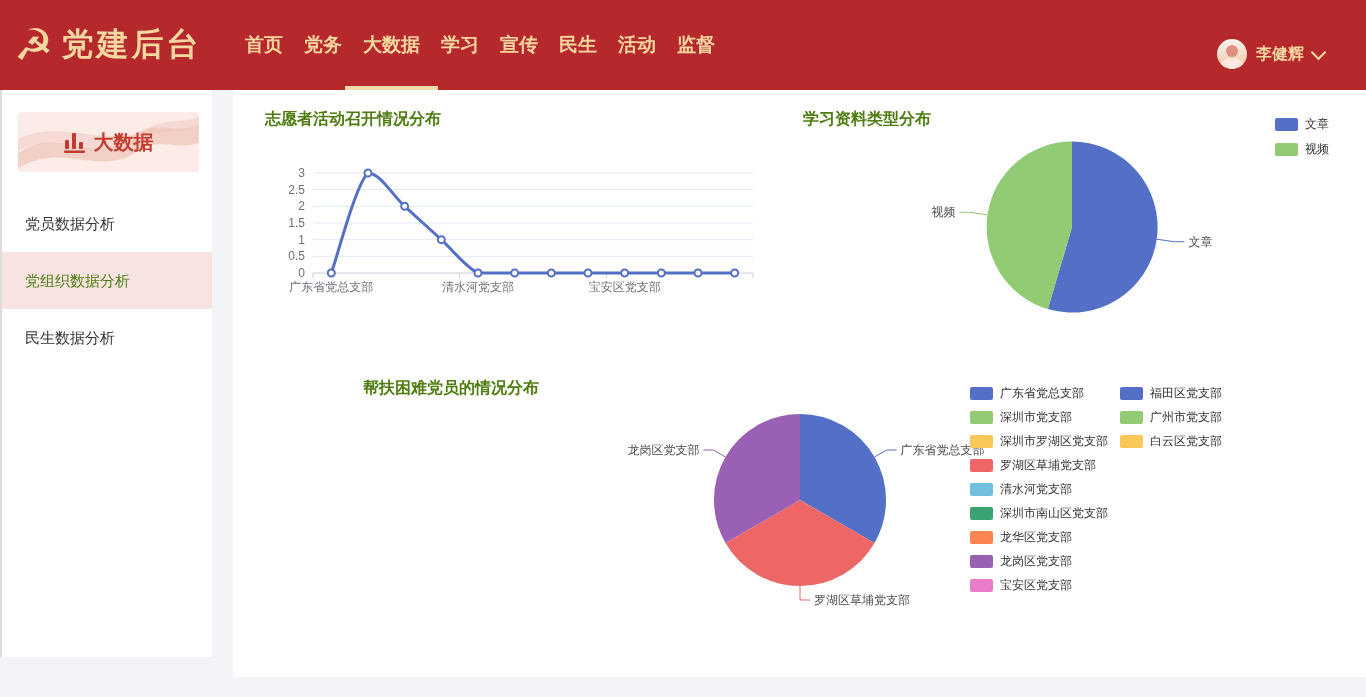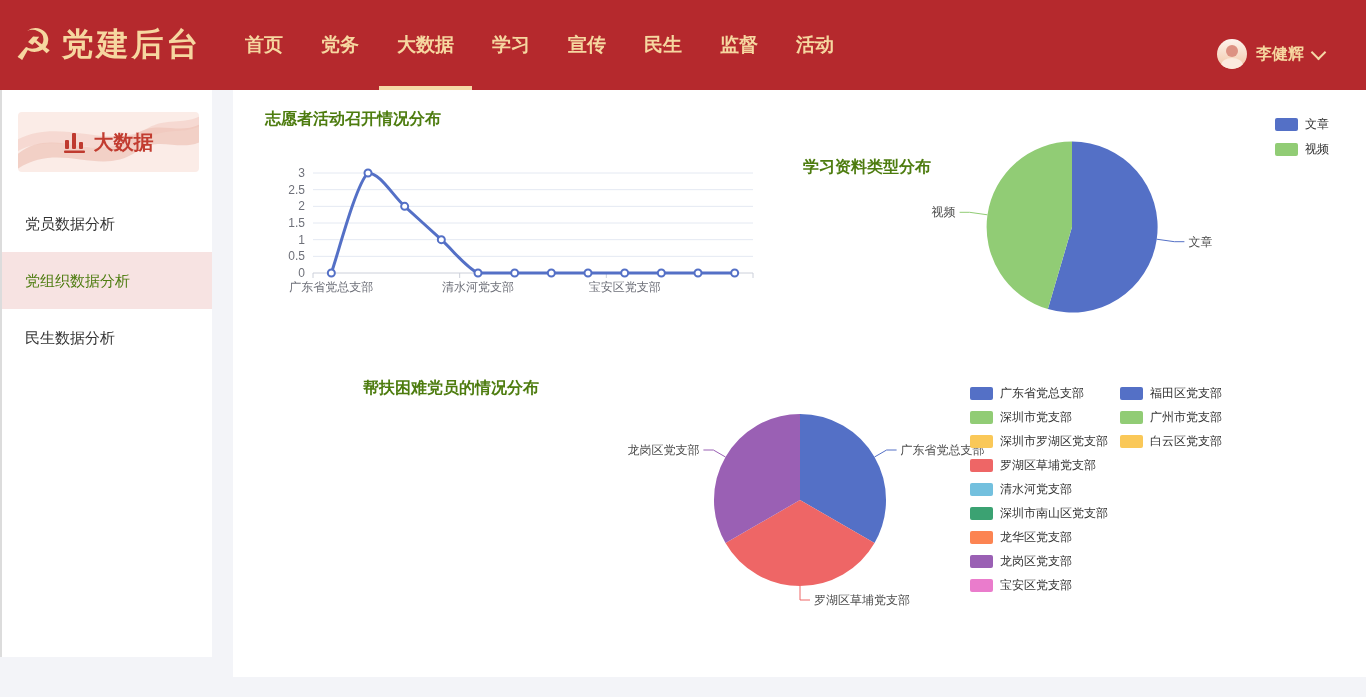--- a/index.html
+++ b/index.html
@@ -4,21 +4,21 @@
 <style>
   html,body{margin:0;padding:0;}
   .page{position:relative;width:1366px;height:697px;background:#f3f4f8;overflow:hidden;
         font-family:"Liberation Sans","DejaVu Sans",sans-serif;}
 
   
   .top-header{position:absolute;left:0;top:0;width:1366px;height:90px;background:#b5292d;}
   .logo{position:absolute;left:14px;top:0;height:90px;display:flex;align-items:center;gap:8px;color:#f6d7a0;}
   .logo-icon{font-size:44px;line-height:1;}
   .logo-text{font-size:32px;font-weight:bold;letter-spacing:3px;}
-  .main-nav{position:absolute;left:240px;top:0;height:90px;display:flex;gap:28px;}
+  .main-nav{position:absolute;left:240px;top:0;height:90px;display:flex;gap:11px;}
   .nav-item{position:relative;display:flex;align-items:center;height:90px;padding:0 5px;
             color:#f6d7a0;font-size:19px;font-weight:bold;cursor:pointer;white-space:nowrap;}
   .nav-item.active::after{content:"";position:absolute;left:-13px;right:-13px;bottom:0;height:4px;background:#f5d9a7;}
   .user-area{position:absolute;right:42px;top:0;height:108px;display:flex;align-items:center;gap:9px;cursor:pointer;}
   .avatar{width:30px;height:30px;border-radius:50%;background:linear-gradient(180deg,#fdf4ee 0%,#f2c5a5 100%);
           position:relative;overflow:hidden;}
   .avatar .head{position:absolute;left:9px;top:6px;width:12px;height:12px;border-radius:50%;background:#dd9182;}
   .avatar .body{position:absolute;left:4px;top:19px;width:22px;height:14px;border-radius:50% 50% 0 0;background:#fbeade;}
   .user-name{color:#f6d7a0;font-size:16px;font-weight:bold;}
   .chevron{width:9px;height:9px;border-right:2px solid #f5d9a7;border-bottom:2px solid #f5d9a7;
@@ -33,21 +33,21 @@
   .banner-label{position:relative;font-size:20px;font-weight:bold;color:#c23c30;}
   .banner-icon{position:relative;width:22px;height:22px;}
   .side-menu{position:absolute;left:0;top:105px;width:100%;}
   .menu-item{height:57px;line-height:57px;padding-left:23px;font-size:15px;color:#333;cursor:pointer;}
   .menu-item.active{background:#f7e3e2;color:#4d7c0f;}
 
   
   .main-panel{position:absolute;left:233px;top:90px;width:1133px;height:587px;background:#fff;}
   .chart-title{position:absolute;font-size:16px;font-weight:bold;color:#4d7c0f;white-space:nowrap;}
   #line-title{left:32px;top:19px;}
-  #pie1-title{left:570px;top:19px;margin-top:48px;}
+  #pie1-title{left:570px;top:19px;}
   #pie2-title{left:130px;top:288px;}
   #line-svg{position:absolute;left:20px;top:60px;}
   #pie1-svg{position:absolute;left:677px;top:20px;}
   #pie2-svg{position:absolute;left:327px;top:310px;}
   .axis-txt{font-size:12px;fill:#6e7079;}
   .pie-txt{font-size:12px;fill:#4c4c4c;}
 
   
   .legend{position:absolute;}
   #pie1-legend{left:1042px;top:27px;display:flex;flex-direction:column;}
@@ -67,22 +67,22 @@
       <span class="logo-icon">☭</span>
       <span class="logo-text">党建后台</span>
     </div>
     <div class="main-nav">
         <div class="nav-item">首页</div>
         <div class="nav-item">党务</div>
         <div class="nav-item active">大数据</div>
         <div class="nav-item">学习</div>
         <div class="nav-item">宣传</div>
         <div class="nav-item">民生</div>
+        <div class="nav-item">活动</div>
         <div class="nav-item">监督</div>
-        <div class="nav-item">活动</div>
       </div>
     <div class="user-area">
       <span class="avatar">
           <span class="head"></span>
           <span class="body"></span>
         </span>
       <span class="user-name">李健辉</span>
       <span class="chevron"></span>
     </div>
   </div>

